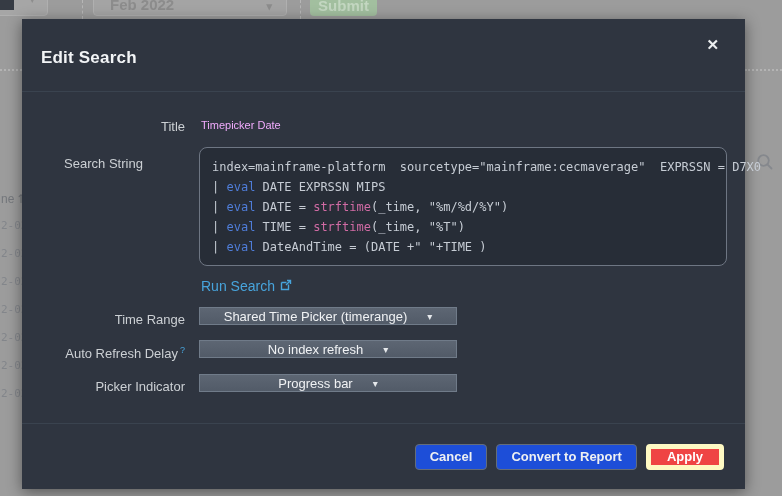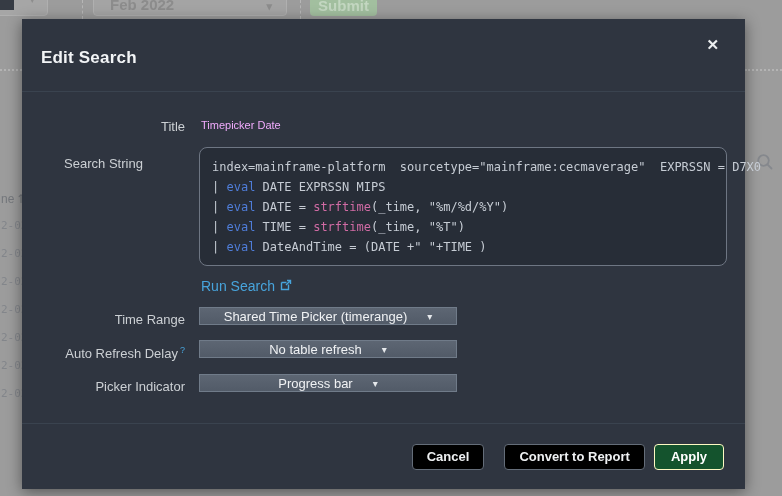--- a/index.html
+++ b/index.html
@@ -93,22 +93,22 @@
   .modal-footer {
     position:absolute; left:0; right:0; bottom:0; height:66px;
     border-top:1px solid #3a434f;
     display:flex; align-items:center; justify-content:flex-end; gap:9px;
     padding-right:21px;
   }
   .btn {
     height:26px; border-radius:4px; font-size:13px; font-weight:bold;
     font-family:"Liberation Sans",sans-serif; cursor:pointer; padding:0 14px;
   }
-  .btn-dark { background:#000000; border:1px solid #646d79; color:#eef0f2;margin-left:11px; }
-  .btn-green { background:#14532d; border:1px solid #fef9c3; color:#ffffff; padding:0 16px; }
+  .btn-dark { background:#1d4ed8; border:1px solid #646d79; color:#eef0f2; }
+  .btn-green { background:#ef4444; border:5px solid #fef9c3; color:#ffffff; padding:0 16px; }
 </style>
 </head>
 <body>
 
 <div class="backdrop">
 
   <div class="mini-dd">
     <span class="caret">▾</span>
   </div>
   <div class="corner-block"></div>
@@ -190,21 +190,21 @@
           <span>Shared Time Picker (timerange)</span>
           <span class="caret">▾</span>
         </button>
       </div>
     </div>
 
     <div class="form-row">
       <div class="row-label"><span>Auto Refresh Delay</span><span class="help-sup">?</span></div>
       <div class="row-content">
         <button class="dd-btn">
-          <span>No table refresh</span>
+          <span>No index refresh</span>
           <span class="caret">▾</span>
         </button>
       </div>
     </div>
 
     <div class="form-row">
       <div class="row-label">Picker Indicator</div>
       <div class="row-content">
         <button class="dd-btn">
           <span>Progress bar</span>

